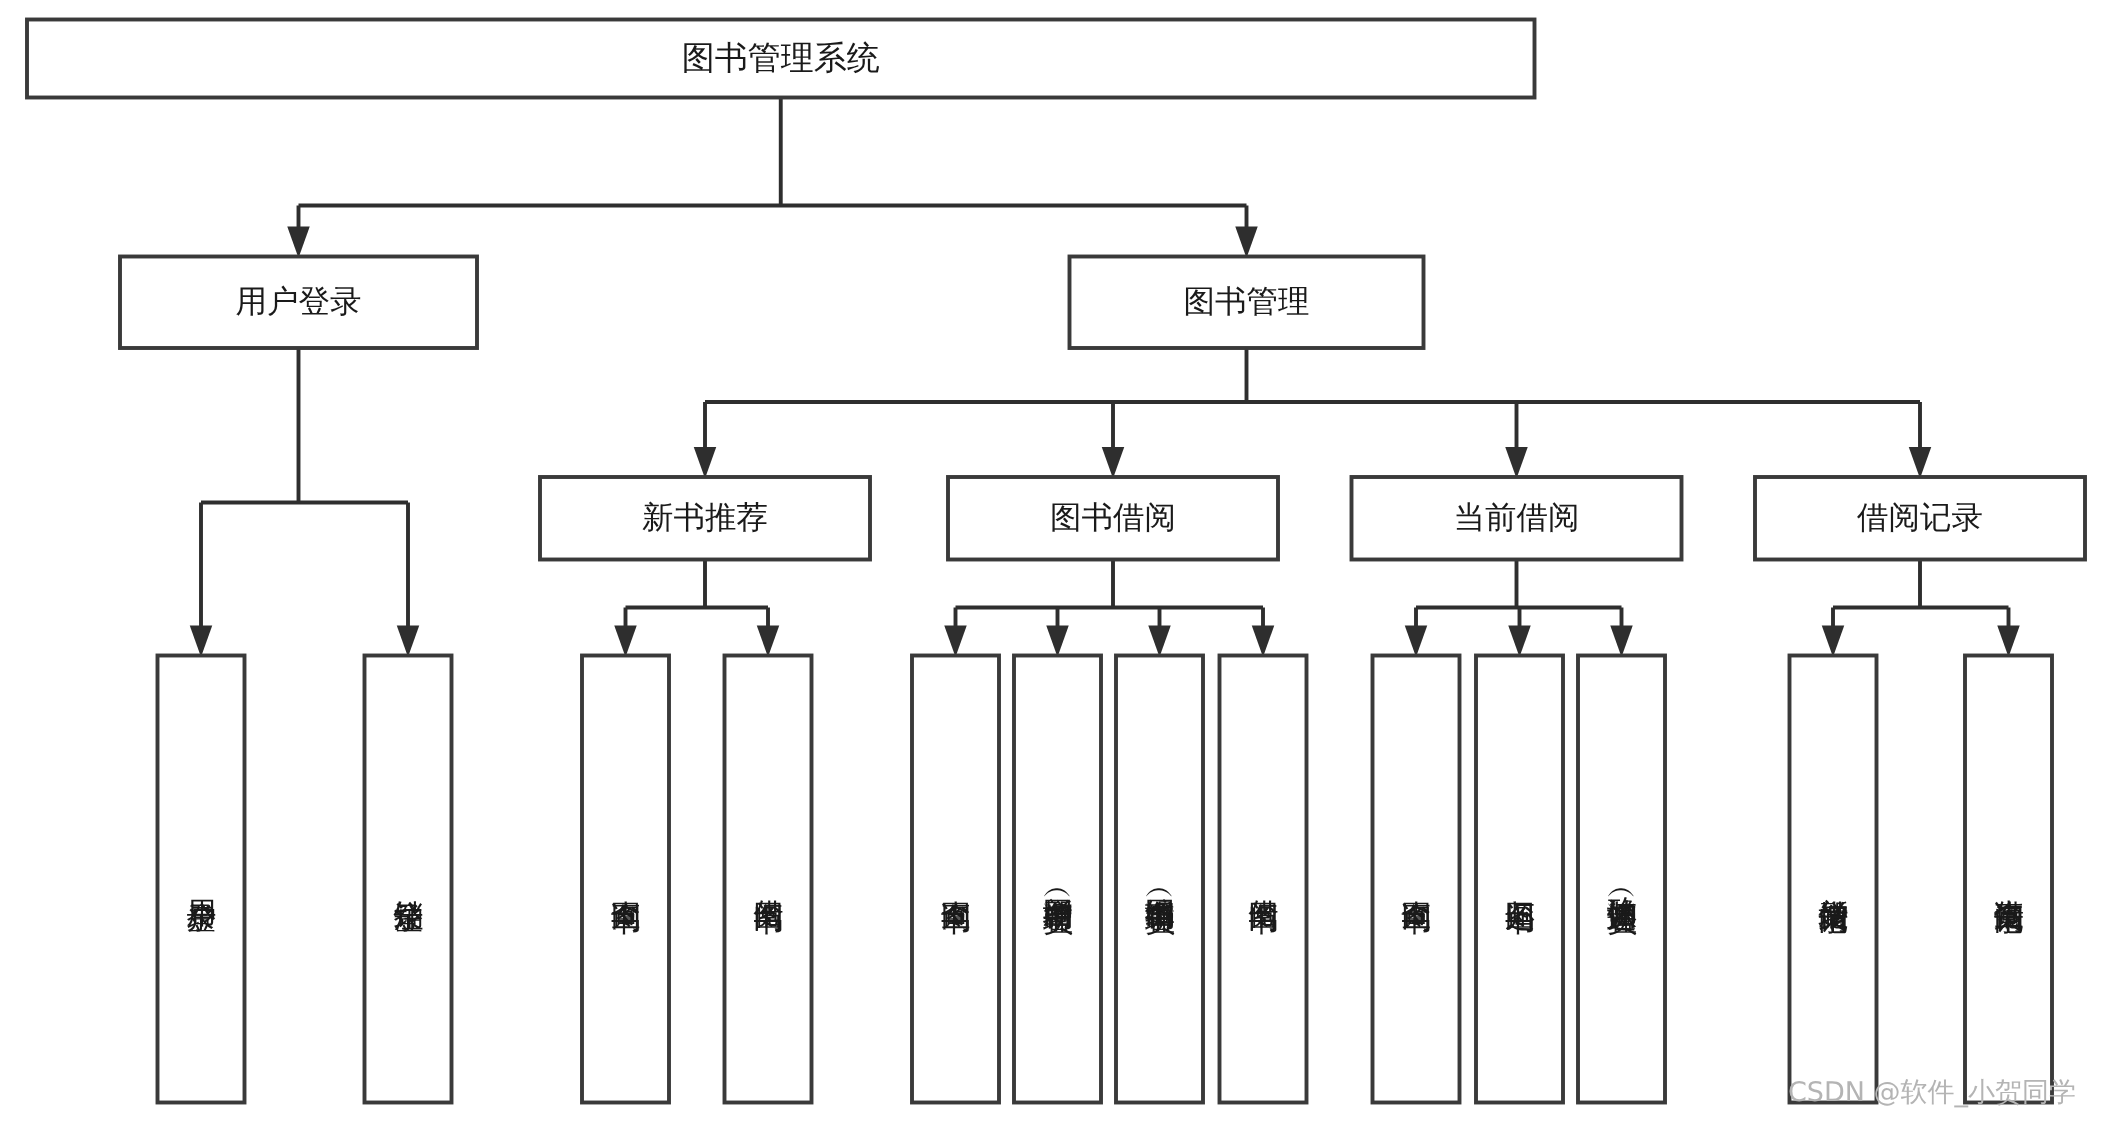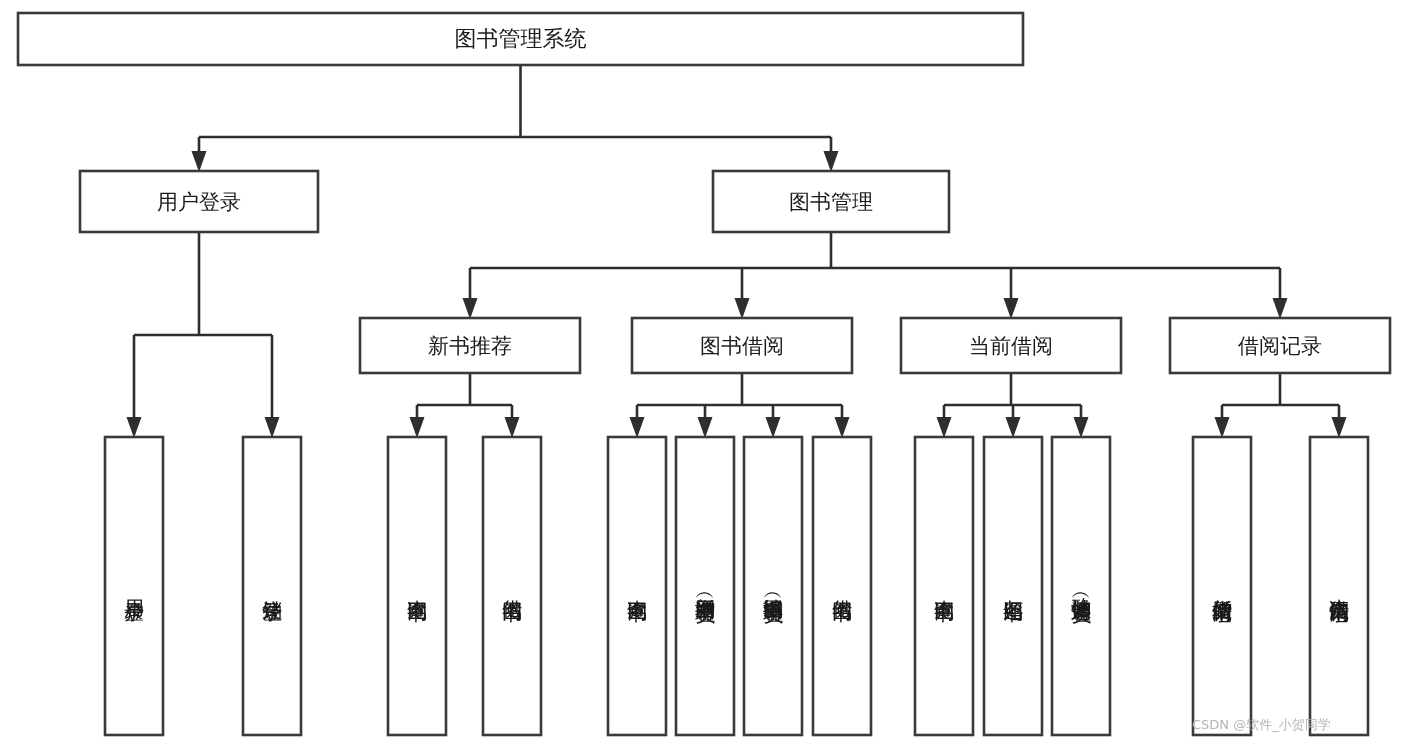--- a/index.html
+++ b/index.html
@@ -65,21 +65,21 @@
     font-family: "DejaVu Sans", "Liberation Sans", sans-serif;
     font-size: 20px;
     line-height: 1.08;
     color: #1a1a1a;
     letter-spacing: 1px;
     white-space: nowrap;
   }
   .watermark {
     position: absolute;
     font-family: "DejaVu Sans", "Liberation Sans", sans-serif;
-    font-size: 13px;
+    font-size: 18px;
     color: #b4b4b4;
     white-space: nowrap;
     pointer-events: none;
   }
 </style>
 </head>
 <body>
 
 <div id="diagram-root">
   <svg class="diagram-canvas" viewBox="0 0 1405 747" xmlns="http://www.w3.org/2000/svg">

